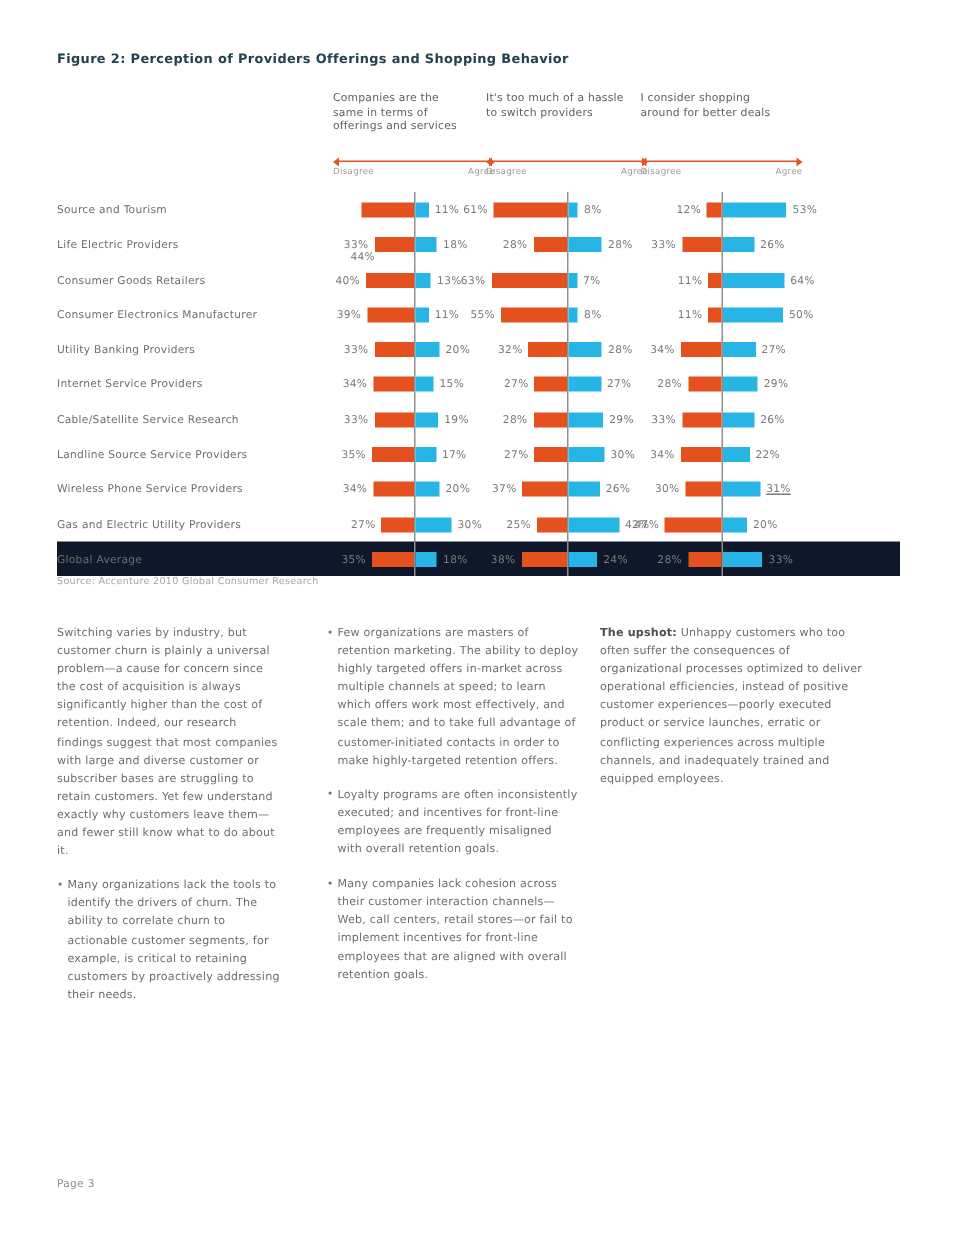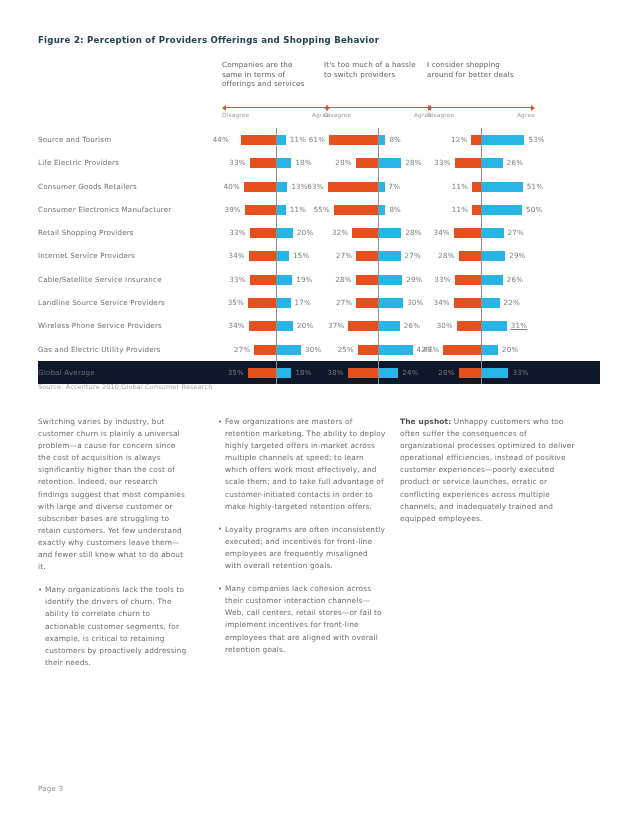--- a/index.html
+++ b/index.html
@@ -256,21 +256,21 @@
           </div>
         </div>
       </div>
     <div class="rows" id="chart-rows">
         <div class="row">
           <div class="rlabel">Source and Tourism</div>
           <div class="cell" style="left: 184px;">
             <div class="axisline-v"></div>
             <div class="bar-left" style="width: 35.2px; right: 66px; background: rgb(228, 81, 30);"></div>
             <div class="bar-right" style="width: 8.8px; left: 55px; background: rgb(39, 181, 230);"></div>
-            <div class="val l" style="right: 113px;">44%</div>
+            <div class="val l" style="right: 92px; margin-top: 31px;">44%</div>
             <div class="val r" style="left: 67.8px;">11%</div>
           </div>
           <div class="cell" style="left: 286px;">
             <div class="axisline-v"></div>
             <div class="bar-left" style="width: 48.8px; right: 66px; background: rgb(228, 81, 30);"></div>
             <div class="bar-right" style="width: 6.4px; left: 55px; background: rgb(39, 181, 230);"></div>
             <div class="val l" style="right: 118.8px;">61%</div>
             <div class="val r" style="left: 65.4px;">8%</div>
           </div>
           <div class="cell" style="left: 389px;">
@@ -319,21 +319,21 @@
             <div class="bar-left" style="width: 50.4px; right: 66px; background: rgb(228, 81, 30);"></div>
             <div class="bar-right" style="width: 5.6px; left: 55px; background: rgb(39, 181, 230);"></div>
             <div class="val l" style="right: 120.4px;">63%</div>
             <div class="val r" style="left: 64.6px;">7%</div>
           </div>
           <div class="cell" style="left: 389px;">
             <div class="axisline-v"></div>
             <div class="bar-left" style="width: 8.8px; right: 66px; background: rgb(228, 81, 30);"></div>
             <div class="bar-right" style="width: 40.8px; left: 55px; background: rgb(39, 181, 230);"></div>
             <div class="val l" style="right: 78.8px;">11%</div>
-            <div class="val r" style="left: 99.8px;">51%</div>
+            <div class="val r" style="left: 99.8px;">64%</div>
           </div>
         </div>
         <div class="row">
           <div class="rlabel">Consumer Electronics Manufacturer</div>
           <div class="cell" style="left: 184px;">
             <div class="axisline-v"></div>
             <div class="bar-left" style="width: 31.2px; right: 66px; background: rgb(228, 81, 30);"></div>
             <div class="bar-right" style="width: 8.8px; left: 55px; background: rgb(39, 181, 230);"></div>
             <div class="val l" style="right: 101.2px;">39%</div>
             <div class="val r" style="left: 67.8px;">11%</div>
@@ -347,21 +347,21 @@
           </div>
           <div class="cell" style="left: 389px;">
             <div class="axisline-v"></div>
             <div class="bar-left" style="width: 8.8px; right: 66px; background: rgb(228, 81, 30);"></div>
             <div class="bar-right" style="width: 40px; left: 55px; background: rgb(39, 181, 230);"></div>
             <div class="val l" style="right: 78.8px;">11%</div>
             <div class="val r" style="left: 99px;">50%</div>
           </div>
         </div>
         <div class="row">
-          <div class="rlabel">Retail Shopping Providers</div>
+          <div class="rlabel">Utility Banking Providers</div>
           <div class="cell" style="left: 184px;">
             <div class="axisline-v"></div>
             <div class="bar-left" style="width: 26.4px; right: 66px; background: rgb(228, 81, 30);"></div>
             <div class="bar-right" style="width: 16px; left: 55px; background: rgb(39, 181, 230);"></div>
             <div class="val l" style="right: 96.4px;">33%</div>
             <div class="val r" style="left: 75px;">20%</div>
           </div>
           <div class="cell" style="left: 286px;">
             <div class="axisline-v"></div>
             <div class="bar-left" style="width: 25.6px; right: 66px; background: rgb(228, 81, 30);"></div>
@@ -395,21 +395,21 @@
           </div>
           <div class="cell" style="left: 389px;">
             <div class="axisline-v"></div>
             <div class="bar-left" style="width: 22.4px; right: 66px; background: rgb(228, 81, 30);"></div>
             <div class="bar-right" style="width: 23.2px; left: 55px; background: rgb(39, 181, 230);"></div>
             <div class="val l" style="right: 92.4px;">28%</div>
             <div class="val r" style="left: 82.2px;">29%</div>
           </div>
         </div>
         <div class="row">
-          <div class="rlabel">Cable/Satellite Service Insurance</div>
+          <div class="rlabel">Cable/Satellite Service Research</div>
           <div class="cell" style="left: 184px;">
             <div class="axisline-v"></div>
             <div class="bar-left" style="width: 26.4px; right: 66px; background: rgb(228, 81, 30);"></div>
             <div class="bar-right" style="width: 15.2px; left: 55px; background: rgb(39, 181, 230);"></div>
             <div class="val l" style="right: 96.4px;">33%</div>
             <div class="val r" style="left: 74.2px;">19%</div>
           </div>
           <div class="cell" style="left: 286px;">
             <div class="axisline-v"></div>
             <div class="bar-left" style="width: 22.4px; right: 66px; background: rgb(228, 81, 30);"></div>

